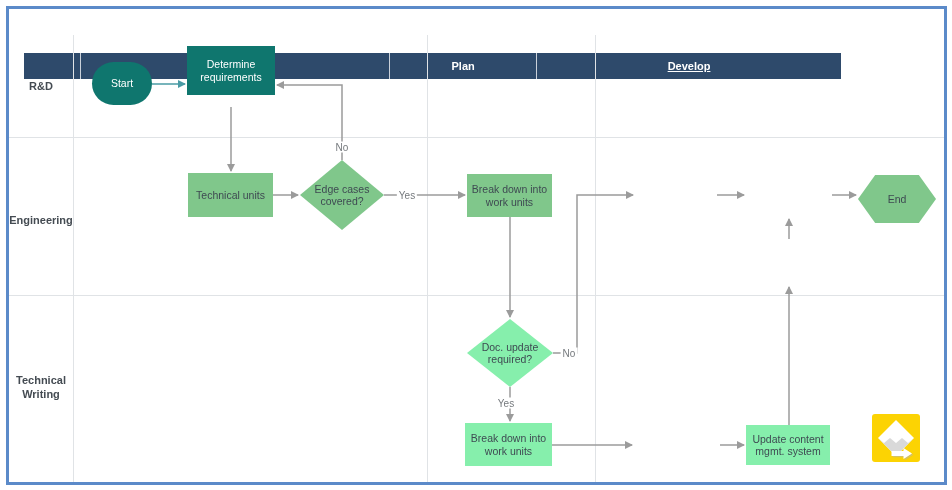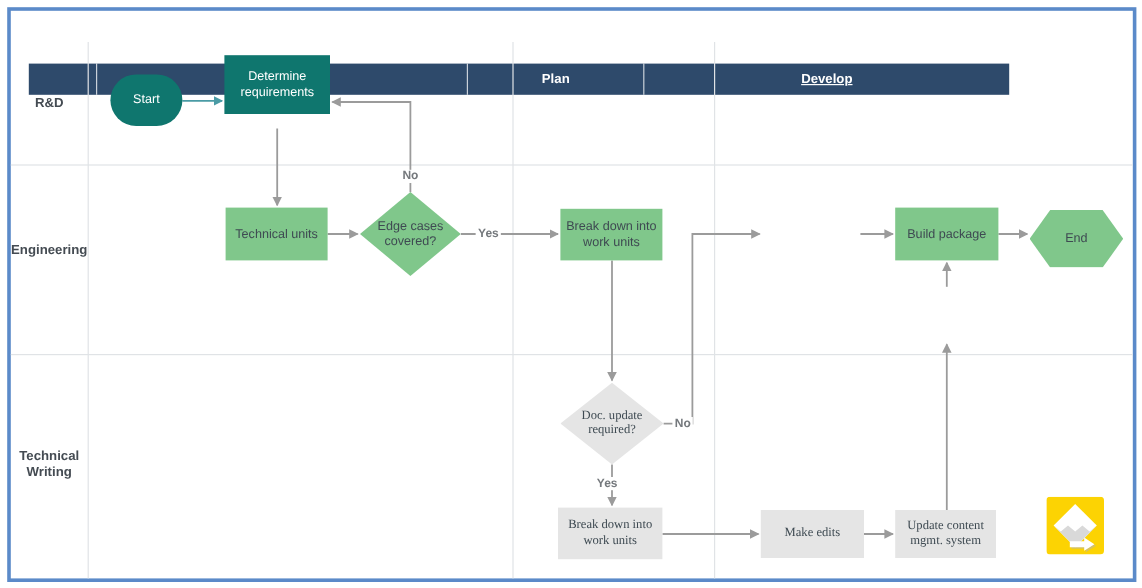--- a/index.html
+++ b/index.html
@@ -23,28 +23,28 @@
 
   
   .lane-label{position:absolute;left:0;width:64px;text-align:center;font-weight:bold;
     font-size:11px;color:#444b52;line-height:1.25;}
 
   
   .node{position:absolute;display:flex;align-items:center;justify-content:center;
     text-align:center;font-size:10.5px;line-height:1.18;color:#3e4a52;box-sizing:border-box;padding:2px;}
   .teal{background:#0f766e;color:#ffffff;}
   .green{background:#80c78b;}
-  .lgreen{background:#e5e5e5;font-family:Liberation Serif, serif;}
+  .lgreen{background:#86efac;}
   .pill{border-radius:22px;}
   .diamond{clip-path:polygon(50% 0,100% 50%,50% 100%,0 50%);padding:6px;}
   .hex{clip-path:polygon(22% 0,78% 0,100% 50%,78% 100%,22% 100%,0 50%);}
 
   
   .edge-label{position:absolute;transform:translate(-50%,-50%);font-size:10px;color:#75797d;
-    background:#ffffff;padding:0 2px;font-weight:bold;}
+    background:#ffffff;padding:0 2px;}
 
   svg.connectors{position:absolute;left:0;top:0;pointer-events:none;}
   .logo{position:absolute;left:863px;top:405px;width:48px;height:48px;}
 </style>
 </head>
 <body>
 
 <div class="frame">
   <div class="inner">
 
@@ -55,21 +55,21 @@
       <div class="hdr-cell c3">Develop</div>
     </div>
 
     <div class="vline" style="left:64px"></div>
     <div class="vline" style="left:418px"></div>
     <div class="vline" style="left:586px"></div>
     <div class="hline" style="top:128px"></div>
     <div class="hline" style="top:286px"></div>
 
     <div class="lane-label" style="top:71px">R&amp;D</div>
-    <div class="lane-label" style="top:194px">Engineering</div>
+    <div class="lane-label" style="top:205px">Engineering</div>
     <div class="lane-label" style="top:365px">Technical Writing</div>
 
     <svg class="connectors" width="935" height="473" viewBox="0 0 935 473">
       <defs>
         <marker id="agray" markerWidth="8" markerHeight="8" refX="7" refY="4" orient="auto" markerUnits="userSpaceOnUse">
           <path d="M0 0 L8 4 L0 8 Z" fill="#9b9b9b"></path>
         </marker>
         <marker id="ateal" markerWidth="8" markerHeight="8" refX="7" refY="4" orient="auto" markerUnits="userSpaceOnUse">
           <path d="M0 0 L8 4 L0 8 Z" fill="#4a9ba5"></path>
         </marker>
@@ -96,26 +96,24 @@
     <div class="edge-label" style="left:398px;top:186px">Yes</div>
     <div class="edge-label" style="left:560px;top:344px">No</div>
     <div class="edge-label" style="left:497px;top:394px">Yes</div>
 
     <div class="node teal pill" style="left:83px;top:53px;width:60px;height:43px">Start</div>
     <div class="node teal" style="left:178px;top:37px;width:88px;height:49px">Determine requirements</div>
 
     <div class="node green" style="left:179px;top:164px;width:85px;height:44px">Technical units</div>
     <div class="node green diamond" style="left:291px;top:151px;width:84px;height:70px">Edge cases covered?</div>
     <div class="node green" style="left:458px;top:165px;width:85px;height:43px">Break down into work units</div>
-    <div class="node green" style="left:737px;top:164px;width:86px;height:44px">Build package</div>
     <div class="node green hex" style="left:849px;top:166px;width:78px;height:48px">End</div>
 
     <div class="node lgreen diamond" style="left:458px;top:310px;width:86px;height:68px">Doc. update required?</div>
     <div class="node lgreen" style="left:456px;top:414px;width:87px;height:43px">Break down into work units</div>
-    <div class="node lgreen" style="left:625px;top:416px;width:86px;height:40px">Make edits</div>
     <div class="node lgreen" style="left:737px;top:416px;width:84px;height:40px">Update content mgmt. system</div>
 
     <svg class="logo" viewBox="0 0 48 48">
       <rect width="48" height="48" rx="3" fill="#fcd303"></rect>
       <path d="M24 6 L42 24 L24 42 L6 24 Z" fill="#ffffff"></path>
       <path d="M6 24 L12 29 L18 24 L24 29 L30 24 L36 29 L42 24 L24 42 Z" fill="#d9d9d9"></path>
       <path d="M19.5 37 h12 v-3 l8.5 5.5 -8.5 5.5 v-3 h-12 z" fill="#b5b5b5" opacity="0.55" transform="translate(1.3,1.3)"></path>
       <path d="M19.5 37 h12 v-3 l8.5 5.5 -8.5 5.5 v-3 h-12 z" fill="#ffffff"></path>
     </svg>
 

